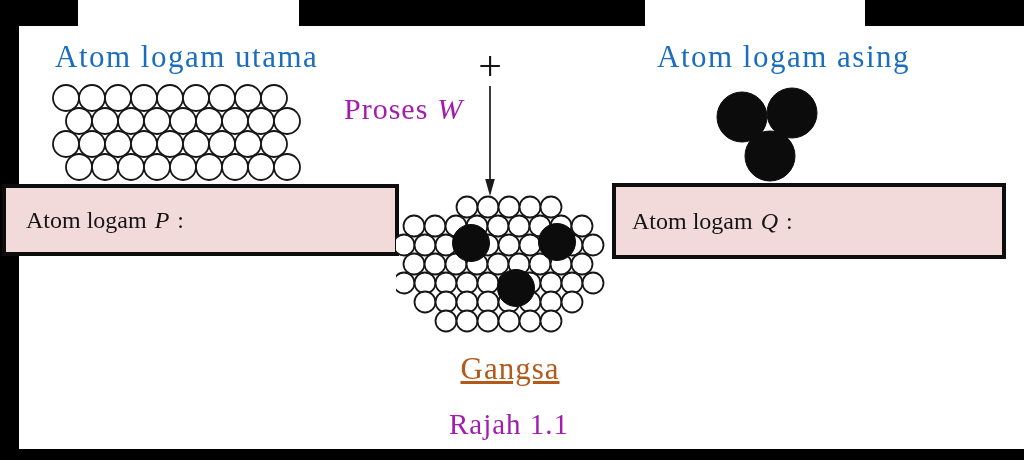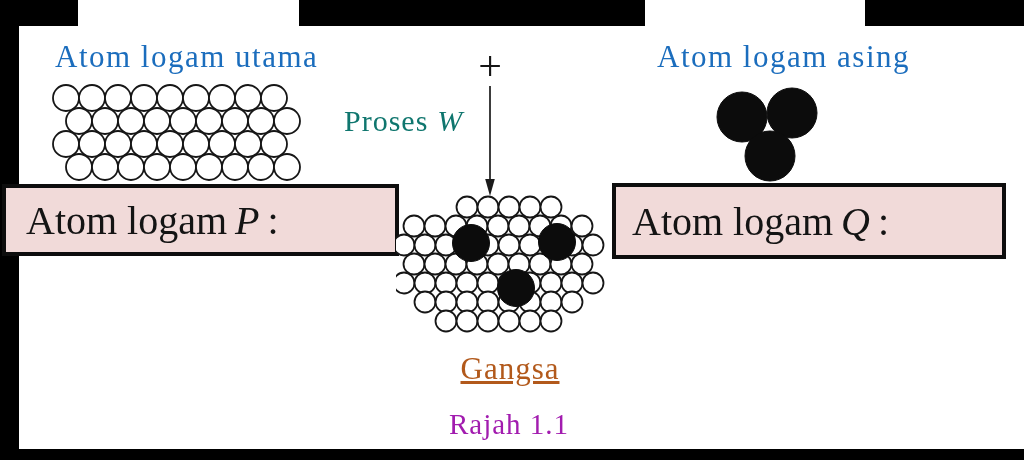--- a/index.html
+++ b/index.html
@@ -19,31 +19,31 @@
   .notch{position:absolute;background:#ffffff;top:0;height:26px;}
   .notch-1{left:78px;width:221px;}
   .notch-2{left:645px;width:220px;}
 
   .lbl{position:absolute;white-space:nowrap;}
   .lbl-blue{color:#1b6dbd;font-size:31px;letter-spacing:1.5px;}
   .lbl-main{left:55px;top:39px;}
   .lbl-foreign{left:657px;top:39px;}
 
   .plus{left:468px;top:42px;width:44px;text-align:center;font-size:42px;color:#151515;}
-  .process{left:344px;top:104px;font-size:30px;color:#0f766e;letter-spacing:1px;}
+  .process{left:344px;top:92px;font-size:30px;color:#a21caf;letter-spacing:1px;}
   .process .sym{font-style:italic;margin-left:9px;}
 
   .svg-abs{position:absolute;}
 
   .answer-box{
     position:absolute;
     background:#f1dad9;
     border:4px solid #0d0d0d;
     display:flex;align-items:center;
-    font-size:40px;color:#141414;
+    font-size:24px;color:#141414;
     box-sizing:border-box;
     text-align:center;
   }
   .box-p{left:2px;top:184px;width:397px;height:72px;padding-left:20px;}
   .box-q{left:612px;top:183px;width:394px;height:76px;padding-left:16px;}
   .answer-box .sym{font-style:italic;padding:0 4px 0 8px;}
   .answer-box .suffix{padding-left:4px;}
 
   .lbl-product{left:420px;top:351px;width:180px;text-align:center;font-size:31px;color:#b2591b;letter-spacing:1px;text-decoration:underline;}
   .lbl-caption{left:409px;top:408px;width:200px;text-align:center;font-size:29px;color:#a21caf;letter-spacing:1px;}

